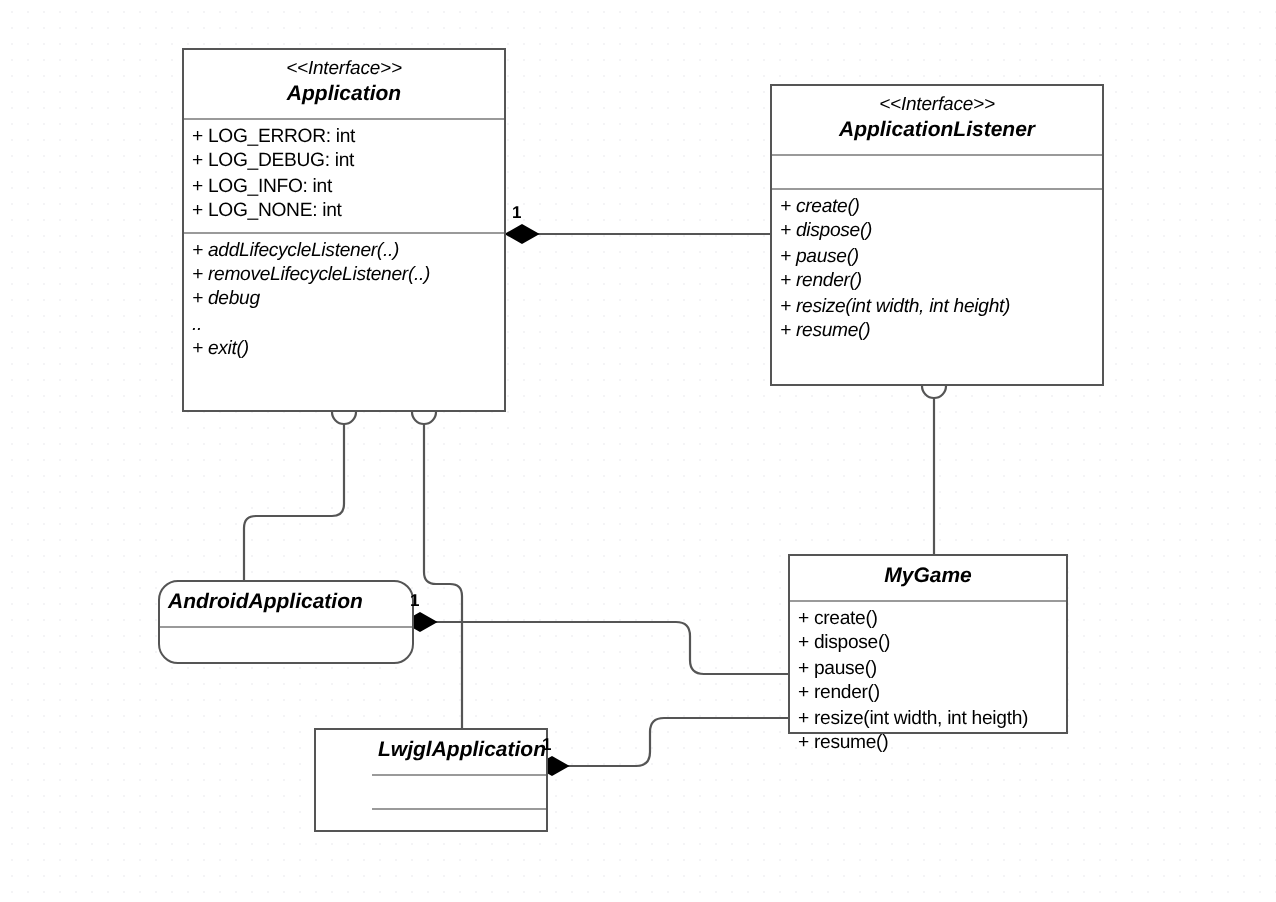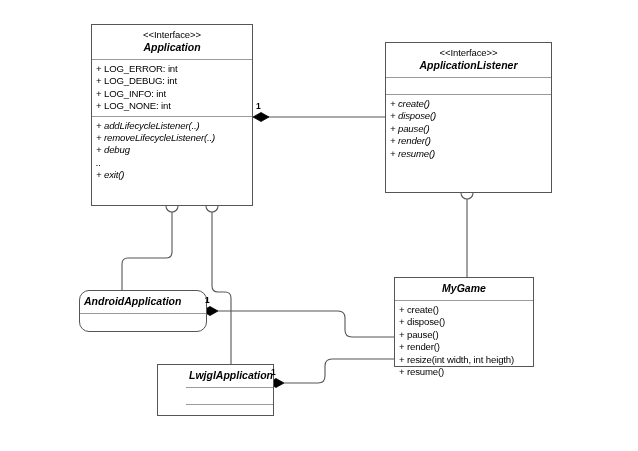--- a/index.html
+++ b/index.html
@@ -47,20 +47,21 @@
   }
   .head {
     text-align: center;
     padding: 4px 3px 5px 3px;
   }
   .head.leftal {
     text-align: left;
     padding-left: 4px;
   }
   .stereo {
+    font-style: italic;
     font-size: 9.5px;
     color: #000;
     line-height: 12px;
     letter-spacing: -0.1px;
   }
   .cname {
     font-weight: bold;
     font-size: 10.5px;
     color: #000;
     line-height: 13px;
@@ -150,20 +151,21 @@
     <div class="compartment head">
       <div class="stereo">&lt;&lt;Interface&gt;&gt;</div>
       <div class="cname">ApplicationListener</div>
     </div>
     <div class="compartment emptyrow"></div>
     <div class="compartment memberlist">
       <div class="member ital">+ create()</div>
       <div class="member ital">+ dispose()</div>
       <div class="member ital">+ pause()</div>
       <div class="member ital">+ render()</div>
+      <div class="member ital">+ resize(int width, int height)</div>
       <div class="member ital">+ resume()</div>
     </div>
   </div>
 
   <div class="umlbox" style="left:394px; top:277px; width:140px; height:90px;">
     <div class="compartment head">
       <div class="cname">MyGame</div>
     </div>
     <div class="compartment memberlist">
       <div class="member">+ create()</div>

